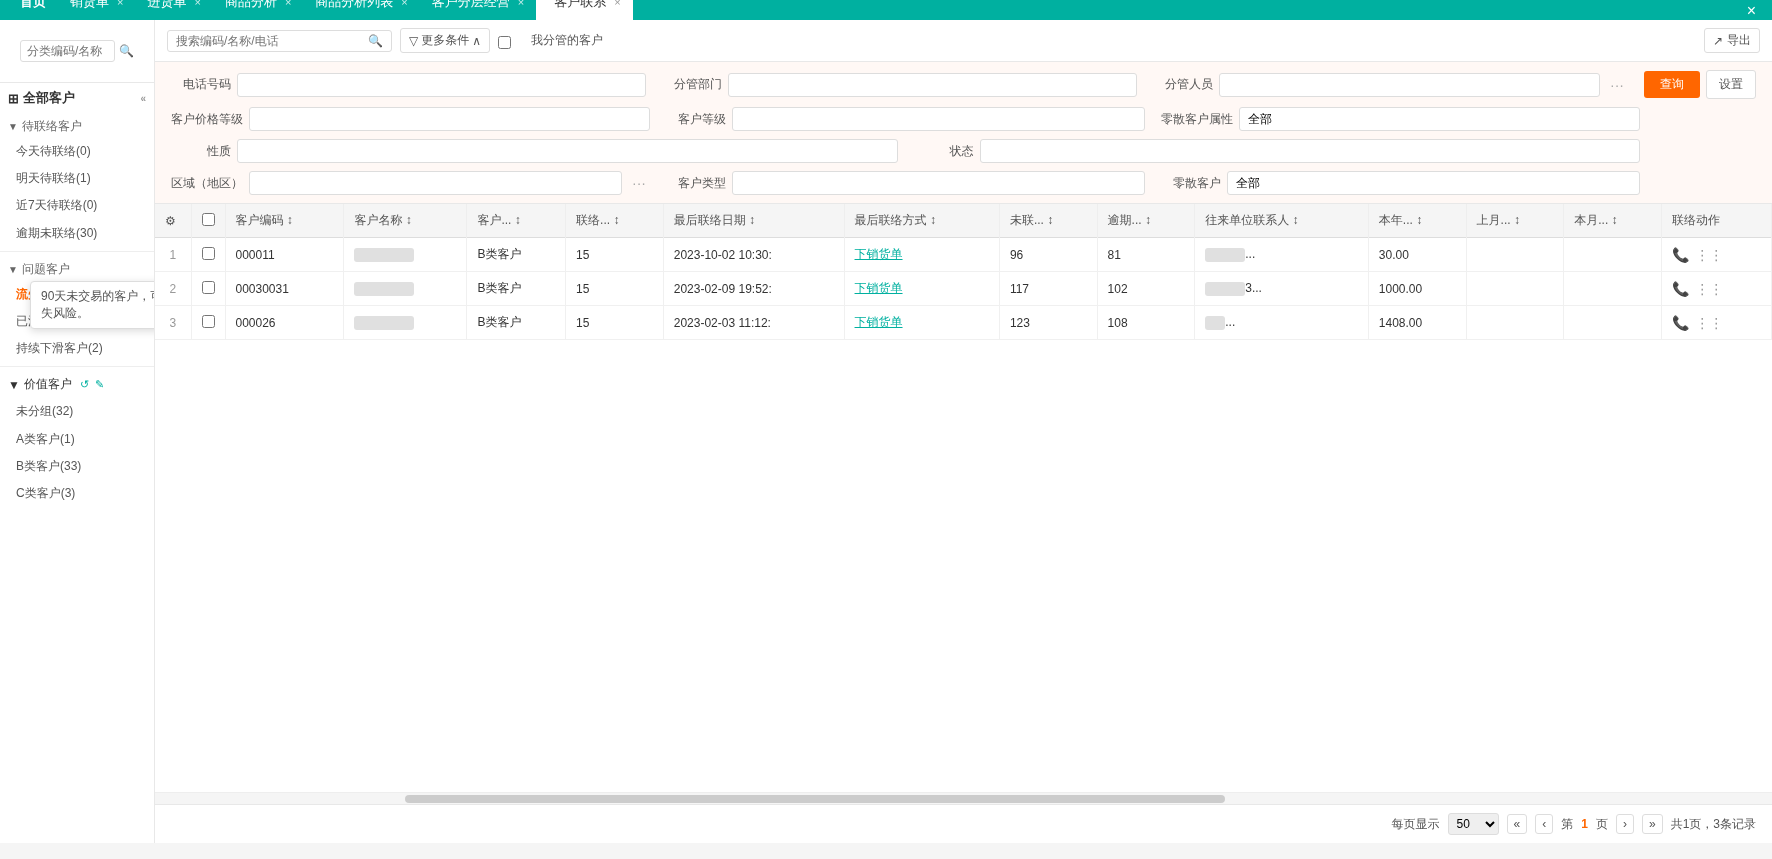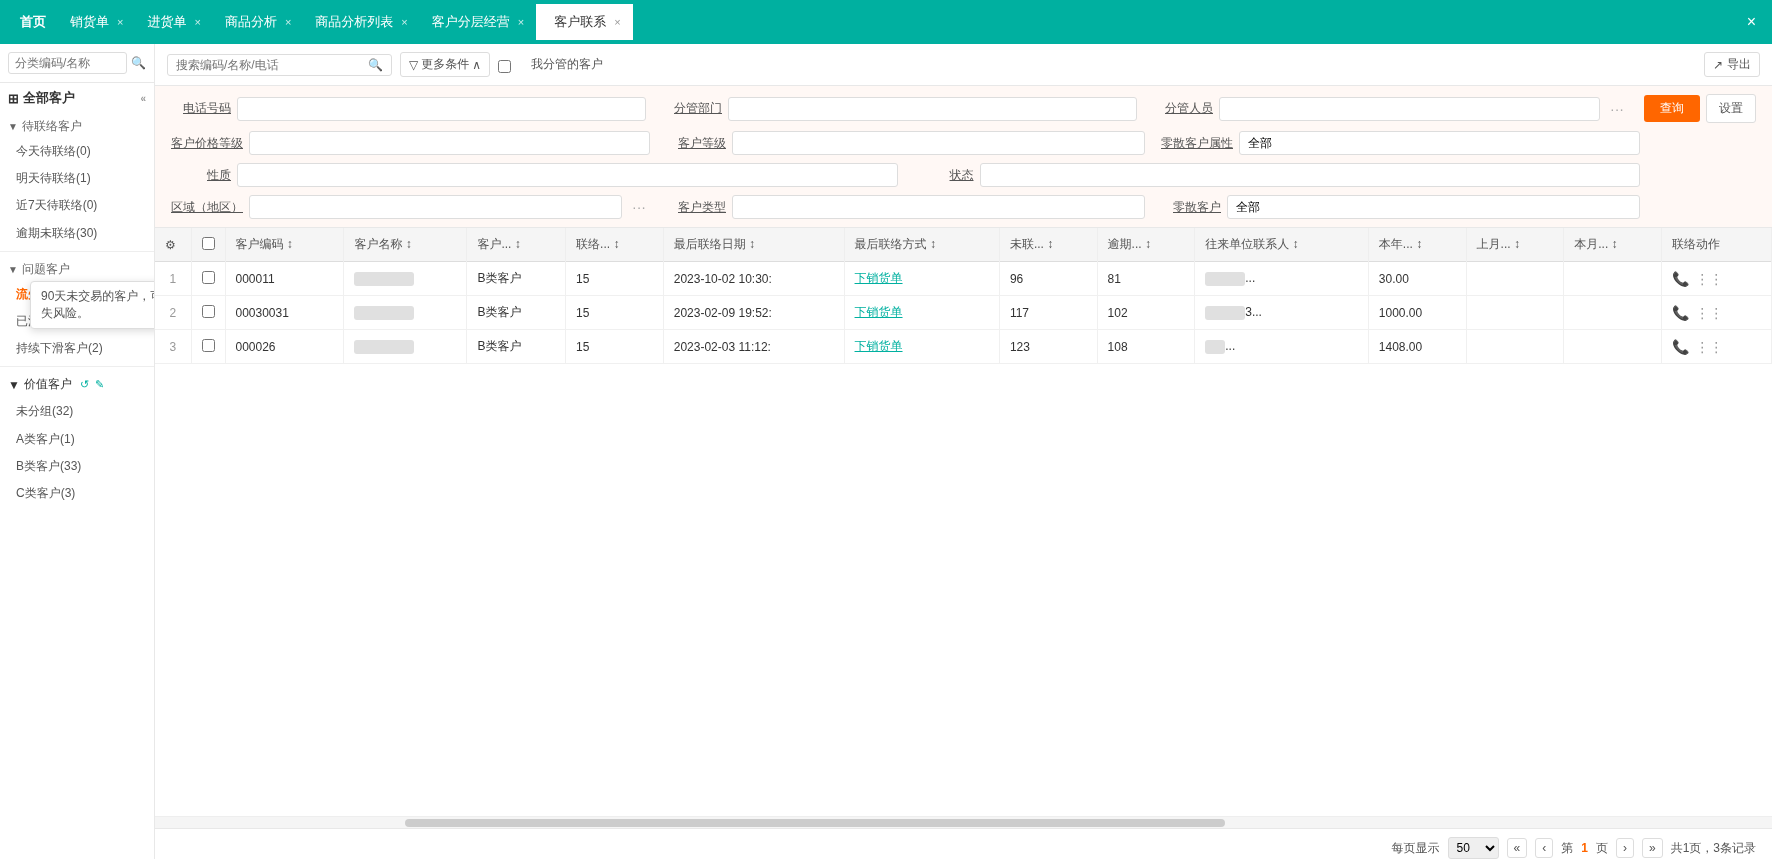--- a/index.html
+++ b/index.html
@@ -1,33 +1,33 @@
 <!DOCTYPE html>
 <html><head>
   <meta charset="utf-8">
   <style>
     * { margin: 0; padding: 0; box-sizing: border-box; }
     body { font-family: 'Microsoft YaHei', Arial, sans-serif; font-size: 12px; background: #f5f5f5; color: #333; width: 1772px; min-height: 859px; overflow-x: hidden; }
 
     
-    .top-nav { display: flex; align-items: center; background: #00b0a0; height: 44px; padding: 0 8px; }
+    .top-nav { display: flex; align-items: flex-end; background: #00b0a0; height: 20px; padding: 0 8px; }
     .top-nav .nav-item { color: #fff; padding: 0 12px; height: 36px; line-height: 36px; cursor: pointer; font-size: 13px; display: flex; align-items: center; gap: 4px; }
     .top-nav .nav-item.home { font-weight: bold; }
     .top-nav .nav-item.active { background: #fff; color: #333; padding-left: 18px; }
     .top-nav .nav-item .close-x { color: rgba(255,255,255,0.8); font-size: 11px; margin-left: 4px; }
     .top-nav .nav-item.active .close-x { color: #999; }
     .top-nav .spacer { flex: 1; }
     .top-nav .close-btn { color: #fff; font-size: 16px; cursor: pointer; padding: 0 8px; }
 
     
     .main-layout { display: flex; height: calc(859px - 36px); }
 
     
     .sidebar { width: 155px; background: #fff; border-right: 1px solid #e8e8e8; overflow-y: auto; flex-shrink: 0; }
-    .sidebar-search { padding: 8px; border-bottom: 1px solid #e8e8e8; display: flex; align-items: center; gap: 4px; }
+    .sidebar-search { padding: 20px; border-bottom: 1px solid #e8e8e8; display: flex; align-items: center; gap: 4px; }
     .sidebar-search input { border: 1px solid #ddd; border-radius: 3px; padding: 3px 6px; font-size: 12px; width: 100%; outline: none; }
     .sidebar-search .search-icon { color: #999; }
     .sidebar-title { display: flex; align-items: center; gap: 4px; font-size: 13px; font-weight: bold; color: #333; padding: 6px 8px; cursor: pointer; }
     .sidebar-title .collapse-icon { color: #999; font-size: 10px; }
     .sidebar-group-header { display: flex; align-items: center; padding: 5px 8px 3px 8px; color: #666; font-size: 12px; cursor: pointer; }
     .sidebar-group-header .arrow { margin-right: 4px; font-size: 10px; }
     .sidebar-item { padding: 4px 8px 4px 16px; color: #555; font-size: 12px; cursor: pointer; line-height: 1.6; }
     .sidebar-item.active { color: #ff6600; font-weight: bold; }
     .sidebar-divider { border-bottom: 1px solid #eee; margin: 4px 0; }
     .sidebar-group-label { padding: 5px 8px; color: #333; font-size: 12px; display: flex; align-items: center; gap: 4px; cursor: pointer; }
@@ -45,21 +45,21 @@
     .filter-btn { display: flex; align-items: center; gap: 3px; color: #555; cursor: pointer; padding: 3px 8px; border: 1px solid #ddd; border-radius: 3px; font-size: 12px; }
     .my-customers { display: flex; align-items: flex-end; gap: 20px; color: #555; font-size: 12px; cursor: pointer; }
     .spacer { flex: 1; }
     .export-btn { display: flex; align-items: center; gap: 4px; color: #555; cursor: pointer; font-size: 12px; padding: 3px 8px; border: 1px solid #ddd; border-radius: 3px; }
 
     
     .filter-form { background: #fff8f5; border-bottom: 1px solid #e8e8e8; padding: 8px 16px; }
     .filter-row { display: flex; align-items: center; gap: 16px; margin-bottom: 8px; }
     .filter-row:last-child { margin-bottom: 0; }
     .filter-field { display: flex; align-items: center; gap: 6px; flex: 1; }
-    .filter-label { color: #555; font-size: 12px; white-space: nowrap; min-width: 60px; text-align: right; text-decoration: underline; }
+    .filter-label { color: #555; font-size: 12px; white-space: nowrap; min-width: 60px; text-align: right; }
     .filter-input { border: 1px solid #ddd; border-radius: 3px; padding: 4px 8px; font-size: 12px; flex: 1; outline: none; background: #fff; }
     .filter-select-wrap { position: relative; flex: 1; }
     .filter-select-wrap select { width: 100%; border: 1px solid #ddd; border-radius: 3px; padding: 4px 8px; font-size: 12px; outline: none; background: #fff; appearance: none; cursor: pointer; }
     .action-btns { display: flex; gap: 6px; align-items: center; }
     .btn-query { background: #ff6600; color: #fff; border: none; border-radius: 3px; padding: 5px 16px; font-size: 12px; cursor: pointer; }
     .btn-settings { background: #fff; color: #555; border: 1px solid #ddd; border-radius: 3px; padding: 5px 12px; font-size: 12px; cursor: pointer; }
     .dots-btn { color: #aaa; cursor: pointer; font-size: 14px; padding: 0 4px; }
 
     
     .table-container { flex: 1; overflow: auto; }

